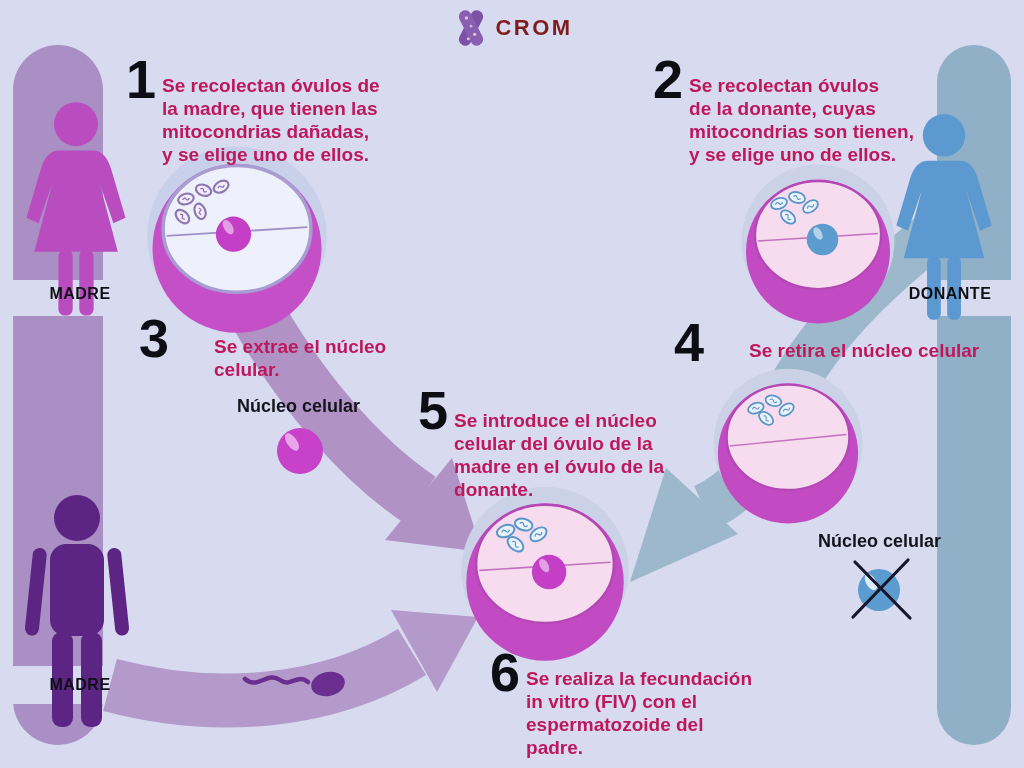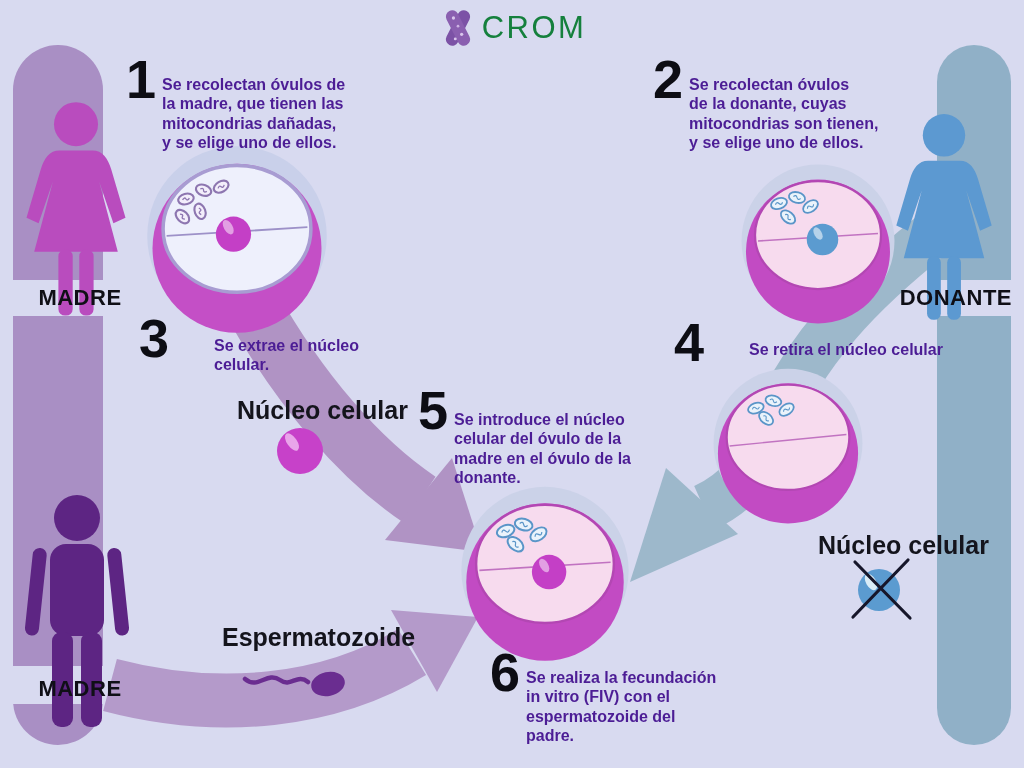--- a/index.html
+++ b/index.html
@@ -1,29 +1,29 @@
 <!DOCTYPE html>
 <html><head>
 <meta charset="utf-8">
 <style>
   html,body{margin:0;padding:0;background:#d8daf0;}
   .canvas{position:relative;width:1024px;height:768px;overflow:hidden;background:#d8daf0;
           font-family:"Liberation Sans","DejaVu Sans",sans-serif;}
   .gfx{position:absolute;inset:0;}
   
   .logo{position:absolute;left:0;right:0;top:8px;display:flex;justify-content:center;align-items:center;gap:4px;}
-  .logo-text{font-size:31px;font-weight:400;letter-spacing:2.5px;color:#15803d;}
+  .logo-text{font-size:22px;font-weight:700;letter-spacing:2.5px;color:#7f1d1d;}
   
   .step{position:absolute;display:flex;gap:8px;align-items:flex-start;}
   .step-num{font-size:54px;font-weight:900;line-height:0.9;color:#0d0d14;letter-spacing:-2px;}
-  .step-text{font-size:16px;font-weight:700;line-height:1.21;color:#4c1d95;white-space:pre-line;margin-top:20px;}
+  .step-text{font-size:19px;font-weight:700;line-height:1.21;color:#be185d;white-space:pre-line;margin-top:20px;}
   .step-text.nogap{margin-top:22px;margin-left:39px;}
   
-  .person-label{position:absolute;font-size:22px;font-weight:800;letter-spacing:0.5px;color:#0f0f16;}
-  .anno-label{position:absolute;font-size:25px;font-weight:700;color:#14141c;}
+  .person-label{position:absolute;font-size:16px;font-weight:800;letter-spacing:0.5px;color:#0f0f16;}
+  .anno-label{position:absolute;font-size:18px;font-weight:700;color:#14141c;}
   
   .mito ellipse{stroke-width:2.4;}
   .mito path{fill:none;stroke-width:1.5;}
   .mito.blue ellipse{fill:#eaf3fb;stroke:#5a95c8;}
   .mito.blue path{stroke:#5a95c8;}
   .mito.purple ellipse{fill:#f3eefb;stroke:#8d76b0;}
   .mito.purple path{stroke:#8d76b0;}
 </style>
 </head>
 <body>
@@ -245,20 +245,19 @@
 
   <div class="step" style="left:490px;top:648px;">
     <div class="step-num">6</div>
     <div class="step-text" style="width:250px;">Se realiza la fecundación
 in vitro (FIV) con el
 espermatozoide del
 padre.</div>
   </div>
 
   <div class="person-label" style="left:36px;top:285px;width:88px;text-align:center;">MADRE</div>
-  <div class="person-label" style="left:888px;top:285px;width:124px;text-align:right;">DONANTE</div>
+  <div class="person-label" style="left:888px;top:285px;width:124px;text-align:center;">DONANTE</div>
   <div class="person-label" style="left:38px;top:676px;width:84px;text-align:center;">MADRE</div>
 
   <div class="anno-label" style="left:237px;top:396px;">Núcleo celular</div>
   <div class="anno-label" style="left:818px;top:531px;">Núcleo celular</div>
-  <div class="anno-label" style="left:222px;top:623px;">Espermatozoide</div>
 
 </div>
 
 </body></html>

